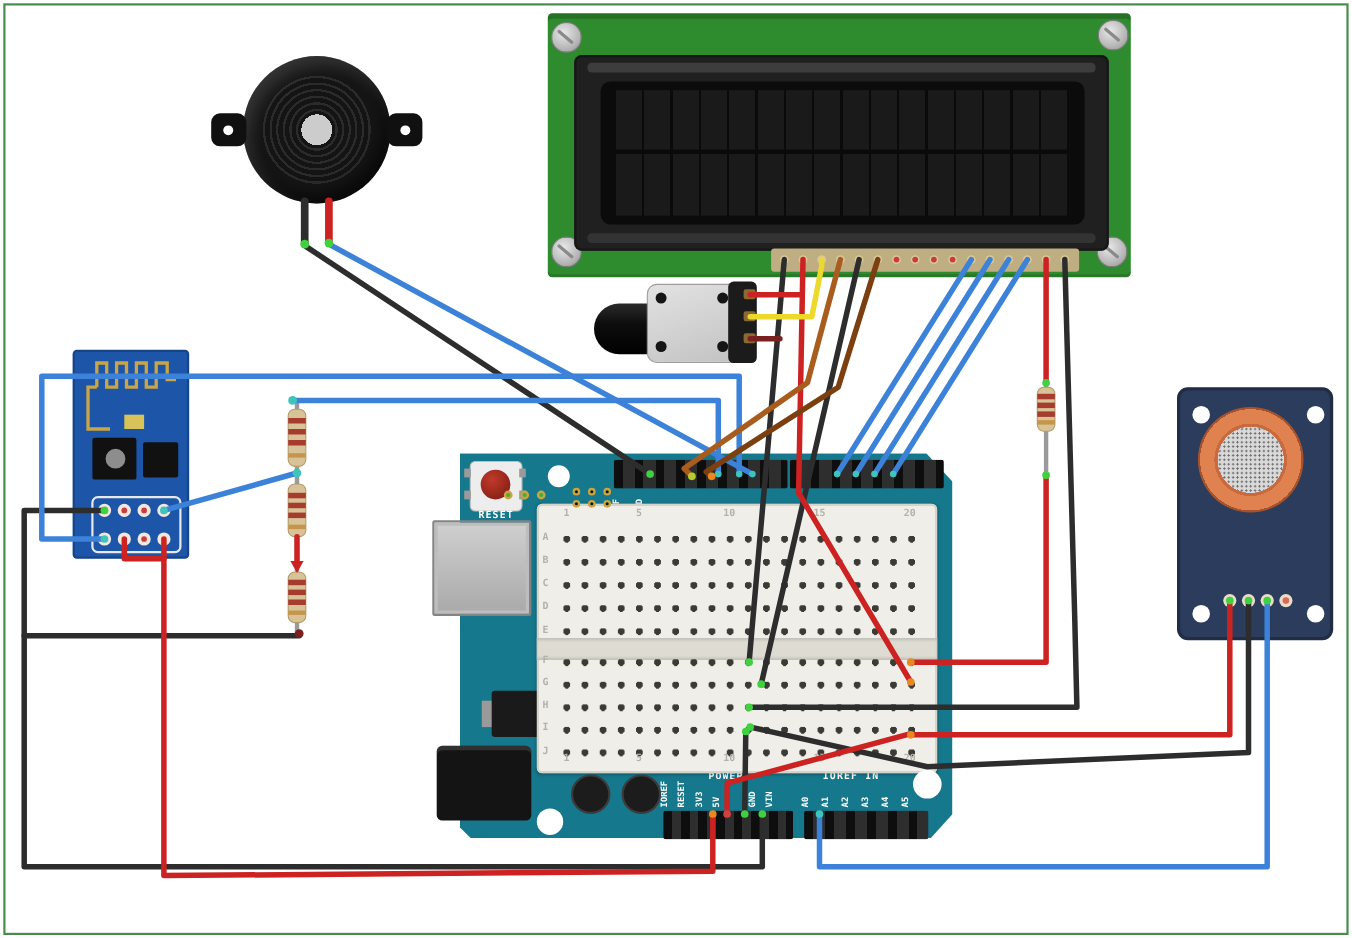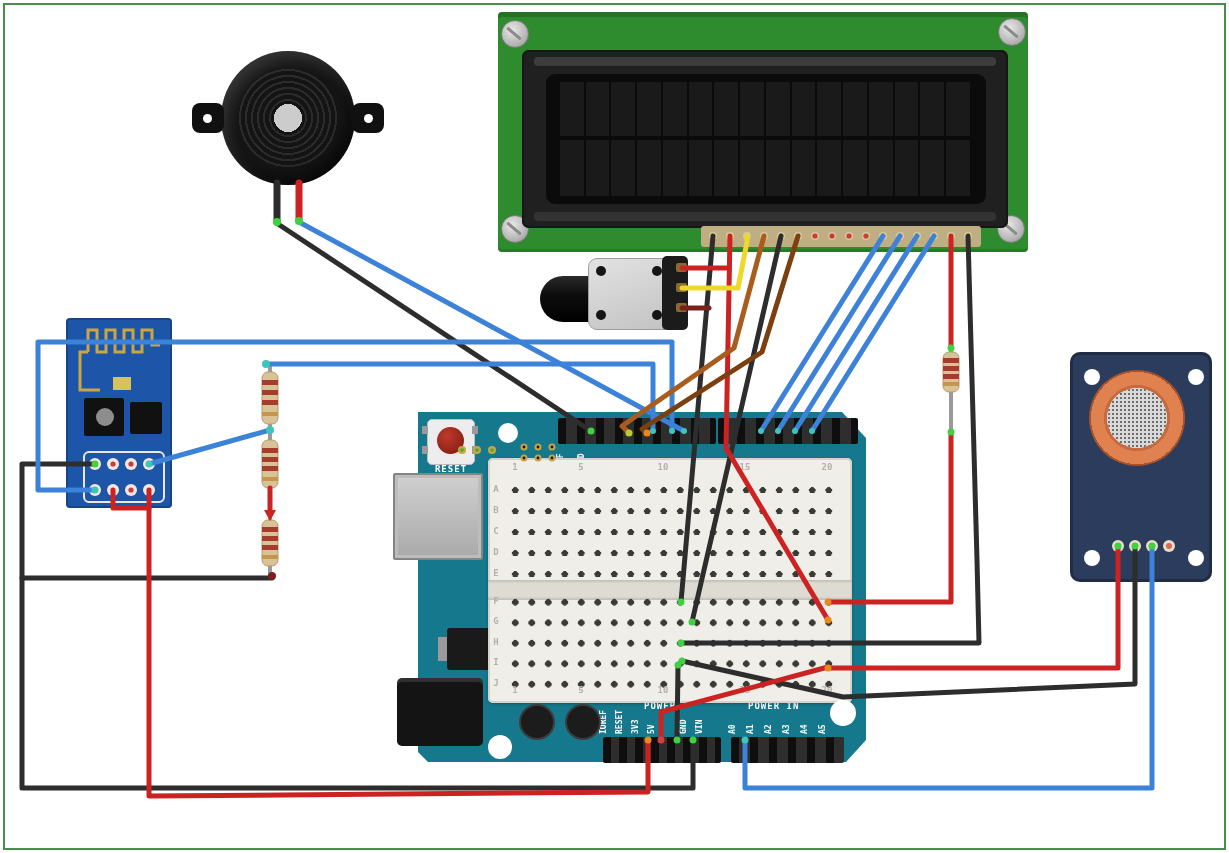--- a/index.html
+++ b/index.html
@@ -118,22 +118,22 @@
   <div class="btn-tab" style="left:472px;top:426px;"></div>
   <div class="btn-tab" style="left:472px;top:446px;"></div>
   <div class="reset-cap"></div>
   <div class="hlab" style="left:428px;top:464px;width:46px;text-align:center;">RESET</div>
 
   <div class="hdr" style="left:558px;top:418px;width:158px;height:26px;"></div>
   <div class="hdr" style="left:718px;top:418px;width:140px;height:26px;"></div>
 
   <div class="hdr hdr2" style="left:603px;top:737px;width:118px;height:26px;"></div>
   <div class="hdr" style="left:731px;top:737px;width:113px;height:26px;"></div>
-  <div class="hlab" style="left:644px;top:701px;">POWER</div>
-  <div class="hlab" style="left:748px;top:701px;">POWER IN</div>
+  <div class="hlab" style="left:644px;top:701px;font-family:Liberation Mono, monospace;">POWER</div>
+  <div class="hlab" style="left:748px;top:701px;">IOREF IN</div>
 
   <span class="vlab" style="left:566px;top:458px;">REF</span>
   <span class="vlab" style="left:587px;top:458px;">GND</span>
   <span class="vlab" style="left:606px;top:458px;">13</span>
   <span class="vlab" style="left:625px;top:458px;">12</span>
   <span class="vlab" style="left:643px;top:458px;">11</span>
   <span class="vlab" style="left:662px;top:458px;">10</span>
   <span class="vlab" style="left:680px;top:458px;">9</span>
   <span class="vlab" style="left:699px;top:458px;">8</span>
   <span class="vlab" style="left:723px;top:458px;">7</span>

